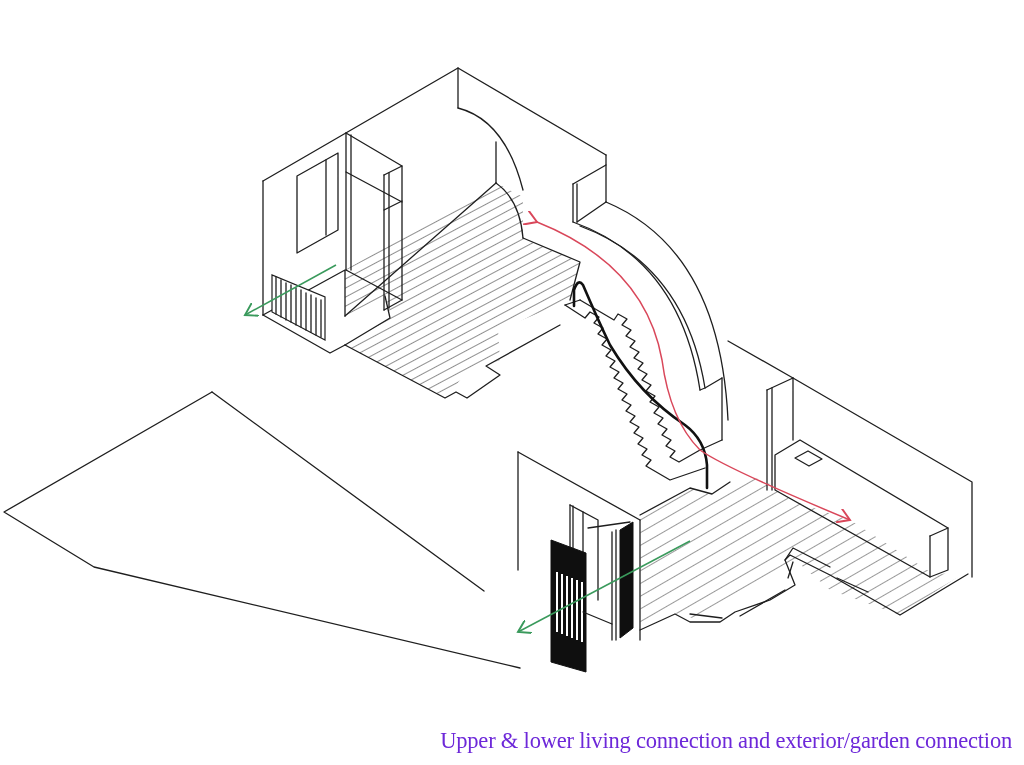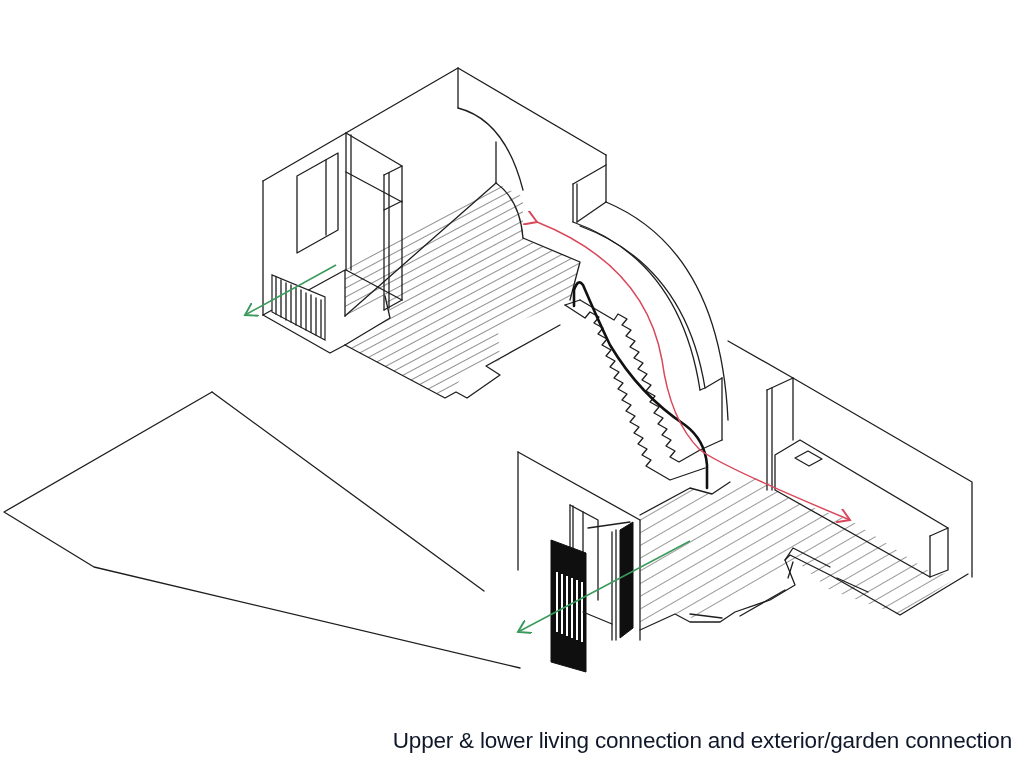--- a/index.html
+++ b/index.html
@@ -1,21 +1,21 @@
 <!DOCTYPE html>
 <html><head>
 <meta charset="utf-8">
 <style>
   html, body { margin:0; padding:0; background:#ffffff; }
   body { width:1024px; height:765px; position:relative; overflow:hidden; }
   #drawing { position:absolute; left:0; top:0; width:1024px; height:765px; }
   .ln { fill:none; stroke:#1e1e1e; stroke-width:1.3; stroke-linejoin:round; stroke-linecap:round; }
   .caption {
     position:absolute; right:12px; top:728px;
-    font-family:Liberation Sans, sans-serif; font-size:22.5px; color:#0f172a;
+    font-family:Liberation Serif, serif; font-size:22.5px; color:#6d28d9;
     letter-spacing:-0.2px; white-space:nowrap;
   }
 </style>
 </head>
 <body>
 
 <svg id="drawing" viewBox="0 0 1024 765" xmlns="http://www.w3.org/2000/svg">
   <defs>
     <pattern id="hatchUpper" patternUnits="userSpaceOnUse" width="14" height="8" patternTransform="rotate(-28)">
       <line x1="0" y1="0" x2="14" y2="0" stroke="#444" stroke-width="1.2"></line>

